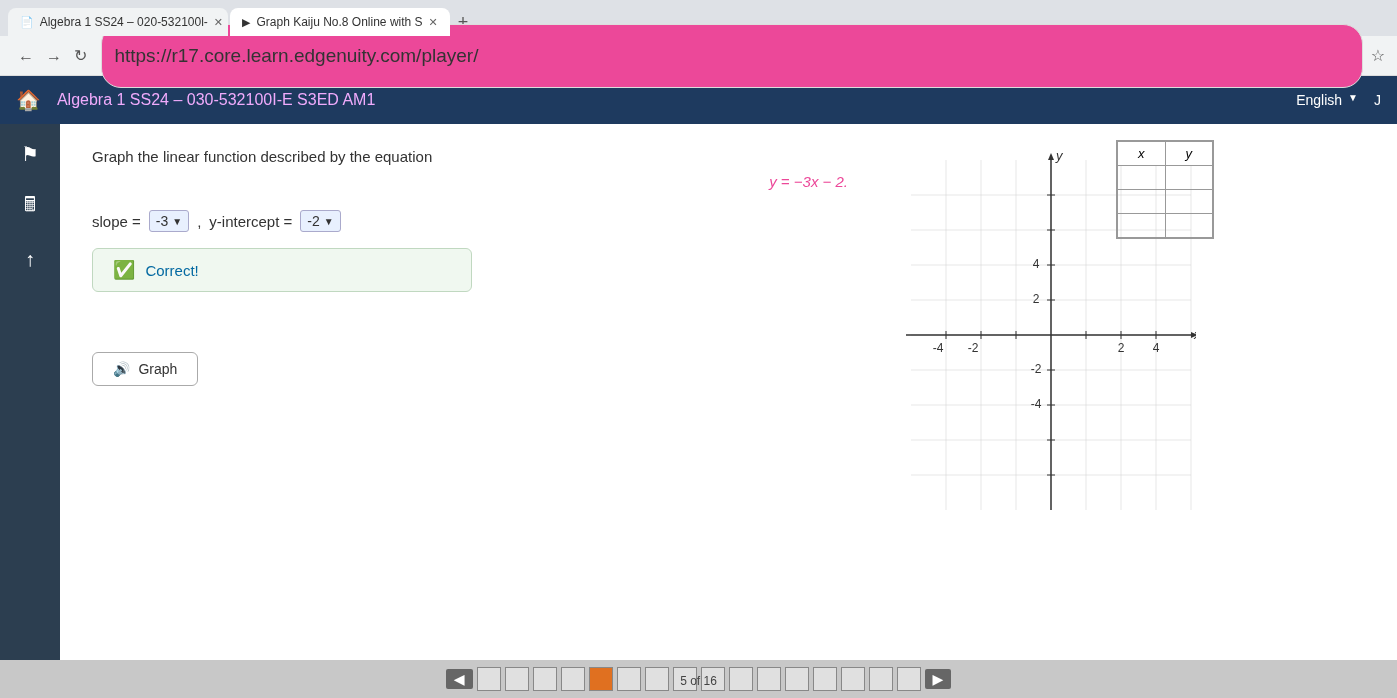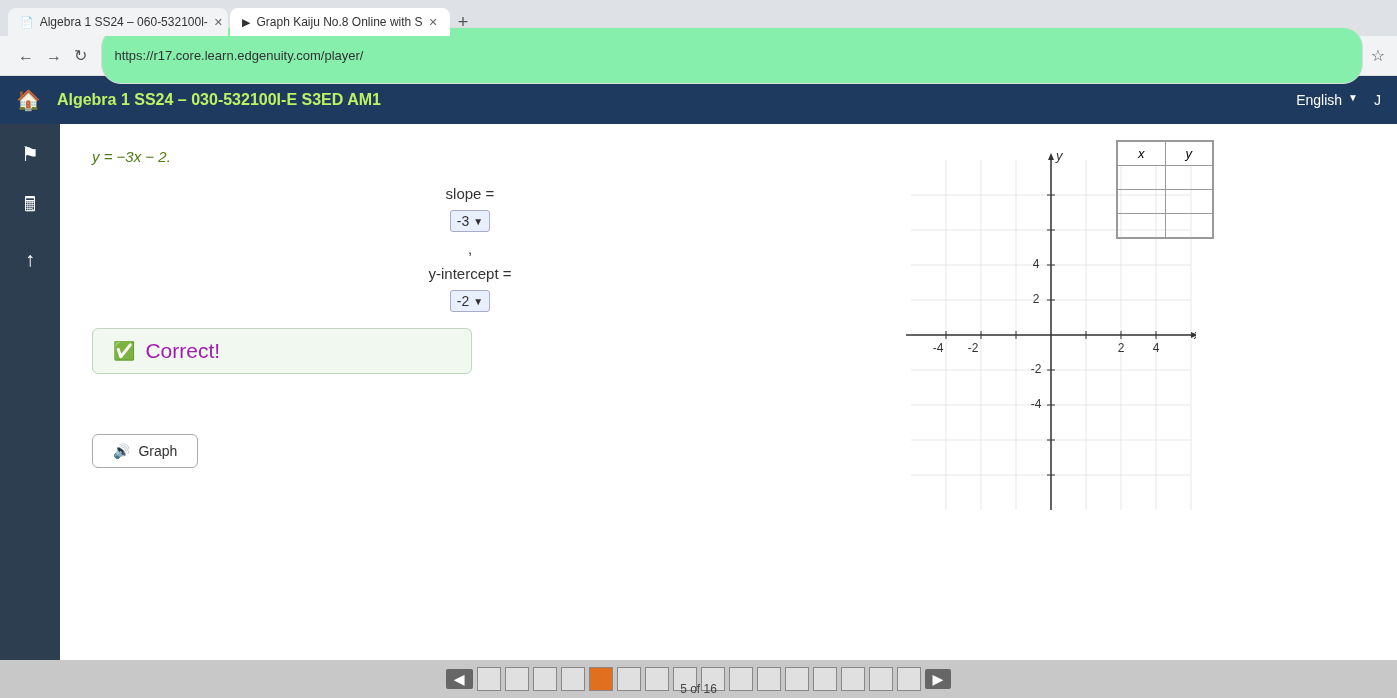--- a/index.html
+++ b/index.html
@@ -8,57 +8,57 @@
     
     .browser-chrome { background: #f1f3f4; width: 100%; }
     .tab-bar { display: flex; align-items: center; background: #dee1e6; padding: 8px 8px 0; height: 36px; }
     .tab { display: flex; align-items: center; background: white; border-radius: 8px 8px 0 0; padding: 0 12px; height: 28px; font-size: 12px; color: #333; max-width: 220px; white-space: nowrap; overflow: hidden; text-overflow: ellipsis; margin-right: 2px; position: relative; }
     .tab.active { background: #f1f3f4; z-index: 1; }
     .tab-close { margin-left: 6px; font-size: 11px; color: #666; cursor: pointer; }
     .tab-icon { margin-right: 6px; font-size: 11px; }
     .tab-add { background: none; border: none; font-size: 18px; color: #555; cursor: pointer; padding: 0 6px; }
     .nav-bar { display: flex; align-items: center; background: #f1f3f4; padding: 6px 12px; height: 40px; border-bottom: 1px solid #ddd; }
     .nav-btn { background: none; border: none; font-size: 16px; color: #555; cursor: pointer; padding: 2px 6px; }
-    .address-bar { flex: 1; background: #86efac; border: 1px solid #ddd; border-radius: 20px; padding: 20px 12px; font-size: 13px; color: #333; margin: 0 8px; }
+    .address-bar { flex: 1; background: #ec4899; border: 1px solid #ddd; border-radius: 20px; padding: 20px 12px; font-size: 19px; color: #333; margin: 0 8px; }
     .star-btn { background: none; border: none; font-size: 16px; color: #555; cursor: pointer; }
 
     
     .app-header { background: #1e3a5f; display: flex; align-items: center; padding: 0 16px; height: 48px; }
     .home-icon { color: white; font-size: 20px; margin-right: 16px; }
-    .app-title { color: #bef264; font-size: 16px; font-weight: bold; flex: 1; }
+    .app-title { color: #f0abfc; font-size: 16px; font-weight: normal; flex: 1; }
     .lang-selector { color: white; font-size: 14px; display: flex; align-items: flex-start; gap: 6px; cursor: pointer; }
     .lang-chevron { font-size: 10px; }
     .user-initial { color: white; font-size: 14px; margin-left: 16px; }
 
     
     .main-area { display: flex; width: 100%; height: calc(698px - 36px - 40px - 48px - 38px); }
 
     
     .sidebar { width: 60px; background: #2c3e50; display: flex; flex-direction: column; align-items: center; padding-top: 10px; gap: 8px; }
     .sidebar-icon { color: white; font-size: 20px; cursor: pointer; padding: 8px; }
 
     
     .content-panel { flex: 1; background: white; display: flex; position: relative; }
     .lesson-area { flex: 1; padding: 24px 32px; background: white; max-width: 820px; }
     .question-text { font-size: 15px; color: #333; margin-bottom: 8px; }
-    .equation { font-size: 15px; color: #4d7c0f; margin-bottom: 20px; font-style: italic; }
+    .equation { font-size: 15px; color: #ec4899; margin-bottom: 20px; font-style: italic; text-align: right; }
 
     .step-section { margin-bottom: 16px; }
     .step-label { font-size: 15px; color: #333; margin-bottom: 8px; }
     .step-label strong { font-weight: bold; }
 
-    .step-row { display: flex; align-items: center; gap: 8px; font-size: 15px; color: #333; flex-direction: column; }
+    .step-row { display: flex; align-items: center; gap: 8px; font-size: 15px; color: #333; }
     .dropdown-box { display: inline-flex; align-items: center; background: #e8f0fe; border: 1px solid #aac; border-radius: 3px; padding: 2px 6px; font-size: 14px; color: #333; cursor: pointer; gap: 4px; }
     .dropdown-arrow { font-size: 10px; }
 
     .step2-section { margin-bottom: 24px; }
 
     .correct-banner { display: flex; align-items: center; gap: 10px; background: #f0f8f0; border: 1px solid #c0d8c0; border-radius: 6px; padding: 10px 20px; width: 380px; margin-top: 16px; }
     .correct-icon { color: #4caf50; font-size: 18px; }
-    .correct-text { font-size: 21px; color: #a21caf; }
+    .correct-text { font-size: 15px; color: #0369a1; }
 
     .intro-btn { display: flex; align-items: center; gap: 8px; background: white; border: 1px solid #aaa; border-radius: 6px; padding: 8px 20px; font-size: 14px; color: #333; cursor: pointer; margin-top: 60px; }
 
     
     .graph-container { width: 350px; background: white; padding: 16px; flex-shrink: 0; position: relative; }
     .xy-table { position: absolute; top: 16px; right: 16px; border: 1px solid #999; }
     .xy-table table { border-collapse: collapse; }
     .xy-table th, .xy-table td { border: 1px solid #999; padding: 4px 16px; font-size: 13px; text-align: center; }
     .xy-table th { background: white; font-style: italic; font-weight: normal; }
     .nav-prev, .nav-next { background: #666; border: none; color: white; font-size: 14px; cursor: pointer; padding: 2px 8px; border-radius: 2px; }
@@ -68,21 +68,21 @@
     
     .graph-svg { display: block; }
   </style>
 </head>
 <body>
 
 <div class="browser-chrome">
   <div class="tab-bar">
     <div class="tab active">
       <span class="tab-icon">📄</span>
-      <span>Algebra 1 SS24 – 060-532100l-</span>
+      <span>Algebra 1 SS24 – 020-532100l-</span>
       <span class="tab-close">✕</span>
     </div>
     <div class="tab">
       <span class="tab-icon">▶</span>
       <span>Graph Kaiju No.8 Online with S</span>
       <span class="tab-close">✕</span>
     </div>
     <button class="tab-add">+</button>
   </div>
   <div class="nav-bar">
@@ -107,20 +107,21 @@
 <div class="main-area">
 
   <div class="sidebar">
     <span class="sidebar-icon">⚑</span>
     <span class="sidebar-icon">🖩</span>
     <span class="sidebar-icon">↑</span>
   </div>
 
   <div class="content-panel">
     <div class="lesson-area">
+      <p class="question-text">Graph the linear function described by the equation</p>
       <p class="equation">
         <em>y</em> = −3<em>x</em> − 2.
       </p>
 
       <div class="step-section">
         <div class="step-row">
           <span>slope =</span>
           <div class="dropdown-box">
             <span>-3</span>
             <span class="dropdown-arrow">▼</span>
@@ -244,14 +245,14 @@
   <div class="nav-box"></div>
   <div class="nav-box"></div>
   <div class="nav-box"></div>
   <div class="nav-box"></div>
   <div class="nav-box"></div>
   <div class="nav-box"></div>
   <div class="nav-box"></div>
   <div class="nav-box"></div>
   <div class="nav-box"></div>
   <button class="nav-next">▶</button>
-  <span style="position:absolute; bottom:2px; font-size:12px; color:#444;">5 of 16</span>
+  <span style="position:absolute; bottom:10px; font-size:12px; color:#444;">5 of 16</span>
 </div>
 
 </body></html>

